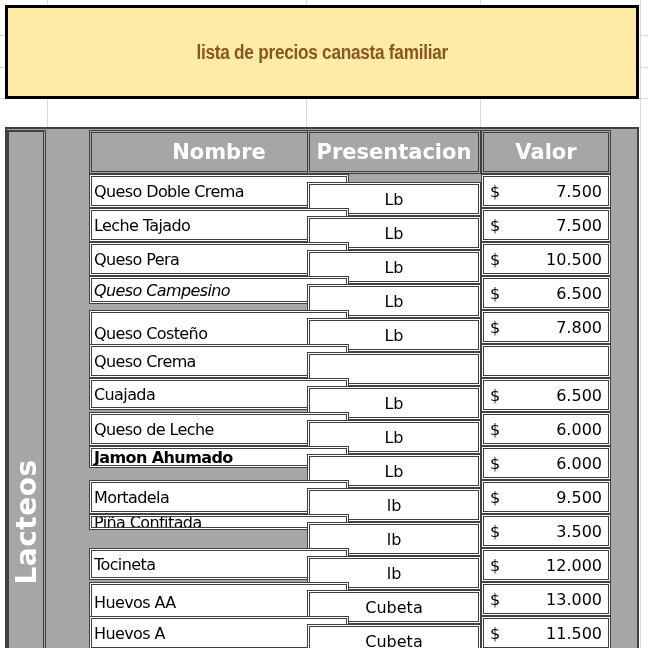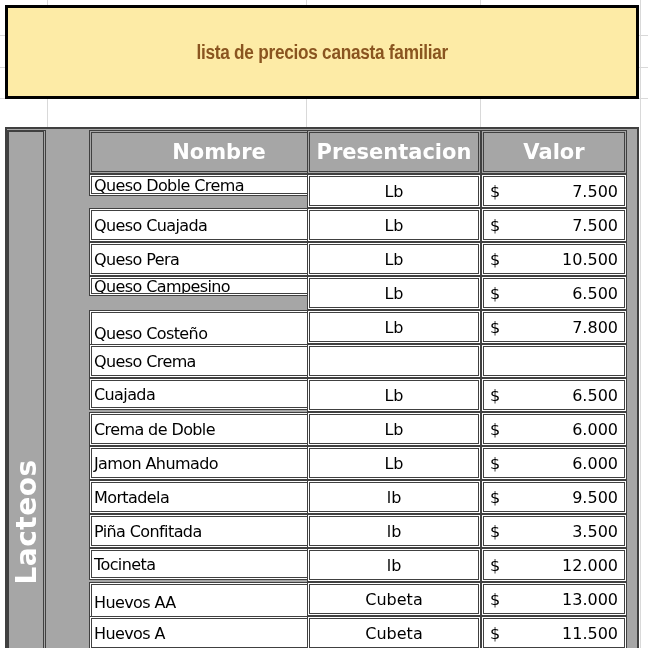--- a/index.html
+++ b/index.html
@@ -42,25 +42,25 @@
     position: absolute; box-sizing: border-box;
     border: 3px double #404040; background: #ffffff;
     font-family: "DejaVu Sans", sans-serif; font-size: 16px; color: #000;
     display: flex; align-items: center; overflow: hidden; white-space: nowrap;
   }
   .cell.head {
     background: #a6a6a6; color: #ffffff; font-weight: bold; font-size: 21px;
     justify-content: center;
   }
   .cell.name { padding-left: 2px; letter-spacing: -0.6px; }
-  .cell.pres { justify-content: center; }
+  .cell.pres { justify-content: center; margin-top: 8px; }
   .cell.val { justify-content: space-between; padding: 0 6px 0 6px; }
   .col-name { left: 65px; width: 260px; margin-left: 24px; }
   .col-pres { left: 307px; width: 174px; }
-  .col-val  { left: 481px; width: 146px; }
+  .col-val  { left: 481px; width: 130px; }
 </style>
 </head>
 <body>
 
 <div class="grid-v" style="left:47px"></div>
 <div class="grid-v" style="left:306px"></div>
 <div class="grid-v" style="left:480px"></div>
 <div class="grid-v" style="left:640px"></div>
 <div class="grid-h" style="top:35px"></div>
 <div class="grid-h" style="top:67px"></div>
@@ -73,78 +73,78 @@
 <div class="table-wrap"></div>
 <div class="group-cell">
   <span class="group-label">Lacteos</span>
 </div>
 
 <div class="cell head col-name" style="top:130px;height:44px">Nombre</div>
 <div class="cell head col-pres" style="top:130px;height:44px">Presentacion</div>
 <div class="cell head col-val" style="top:130px;height:44px">Valor</div>
 
 <div id="rows">
-    <div class="cell name col-name" style="top: 174px; height: 22px;">Queso Doble Crema</div>
+    <div class="cell name col-name" style="top: 174px; height: 34px;">Queso Doble Crema</div>
     <div class="cell pres col-pres" style="top: 174px; height: 34px;">Lb</div>
     <div class="cell val col-val" style="top: 174px; height: 34px;">
       <span>$</span>
       <span>7.500</span>
     </div>
-    <div class="cell name col-name" style="top: 208px; height: 34px;">Queso Cuajada</div>
+    <div class="cell name col-name" style="top: 208px; height: 34px;">Leche Tajado</div>
     <div class="cell pres col-pres" style="top: 208px; height: 34px;">Lb</div>
     <div class="cell val col-val" style="top: 208px; height: 34px;">
       <span>$</span>
       <span>7.500</span>
     </div>
     <div class="cell name col-name" style="top: 242px; height: 34px;">Queso Pera</div>
     <div class="cell pres col-pres" style="top: 242px; height: 34px;">Lb</div>
     <div class="cell val col-val" style="top: 242px; height: 34px;">
       <span>$</span>
       <span>10.500</span>
     </div>
-    <div class="cell name col-name" style="top: 276px; height: 20px;">Queso Campesino</div>
+    <div class="cell name col-name" style="top: 276px; height: 28px; font-style: italic;">Queso Campesino</div>
     <div class="cell pres col-pres" style="top: 276px; height: 34px;">Lb</div>
     <div class="cell val col-val" style="top: 276px; height: 34px;">
       <span>$</span>
       <span>6.500</span>
     </div>
     <div class="cell name col-name" style="top: 310px; height: 46px;">Queso Costeño</div>
     <div class="cell pres col-pres" style="top: 310px; height: 34px;">Lb</div>
     <div class="cell val col-val" style="top: 310px; height: 34px;">
       <span>$</span>
       <span>7.800</span>
     </div>
     <div class="cell name col-name" style="top: 344px; height: 34px;">Queso Crema</div>
     <div class="cell pres col-pres" style="top: 344px; height: 34px;"></div>
     <div class="cell val col-val" style="top: 344px; height: 34px;"></div>
     <div class="cell name col-name" style="top: 378px; height: 32px;">Cuajada</div>
     <div class="cell pres col-pres" style="top: 378px; height: 34px;">Lb</div>
     <div class="cell val col-val" style="top: 378px; height: 34px;">
       <span>$</span>
       <span>6.500</span>
     </div>
-    <div class="cell name col-name" style="top: 412px; height: 34px;">Crema de Doble</div>
+    <div class="cell name col-name" style="top: 412px; height: 34px;">Queso de Leche</div>
     <div class="cell pres col-pres" style="top: 412px; height: 34px;">Lb</div>
     <div class="cell val col-val" style="top: 412px; height: 34px;">
       <span>$</span>
       <span>6.000</span>
     </div>
-    <div class="cell name col-name" style="top: 446px; height: 34px;">Jamon Ahumado</div>
+    <div class="cell name col-name" style="top: 446px; height: 22px; font-weight: bold;">Jamon Ahumado</div>
     <div class="cell pres col-pres" style="top: 446px; height: 34px;">Lb</div>
     <div class="cell val col-val" style="top: 446px; height: 34px;">
       <span>$</span>
       <span>6.000</span>
     </div>
     <div class="cell name col-name" style="top: 480px; height: 34px;">Mortadela</div>
     <div class="cell pres col-pres" style="top: 480px; height: 34px;">lb</div>
     <div class="cell val col-val" style="top: 480px; height: 34px;">
       <span>$</span>
       <span>9.500</span>
     </div>
-    <div class="cell name col-name" style="top: 514px; height: 34px;">Piña Confitada</div>
+    <div class="cell name col-name" style="top: 514px; height: 16px;">Piña Confitada</div>
     <div class="cell pres col-pres" style="top: 514px; height: 34px;">lb</div>
     <div class="cell val col-val" style="top: 514px; height: 34px;">
       <span>$</span>
       <span>3.500</span>
     </div>
     <div class="cell name col-name" style="top: 548px; height: 32px;">Tocineta</div>
     <div class="cell pres col-pres" style="top: 548px; height: 34px;">lb</div>
     <div class="cell val col-val" style="top: 548px; height: 34px;">
       <span>$</span>
       <span>12.000</span>

